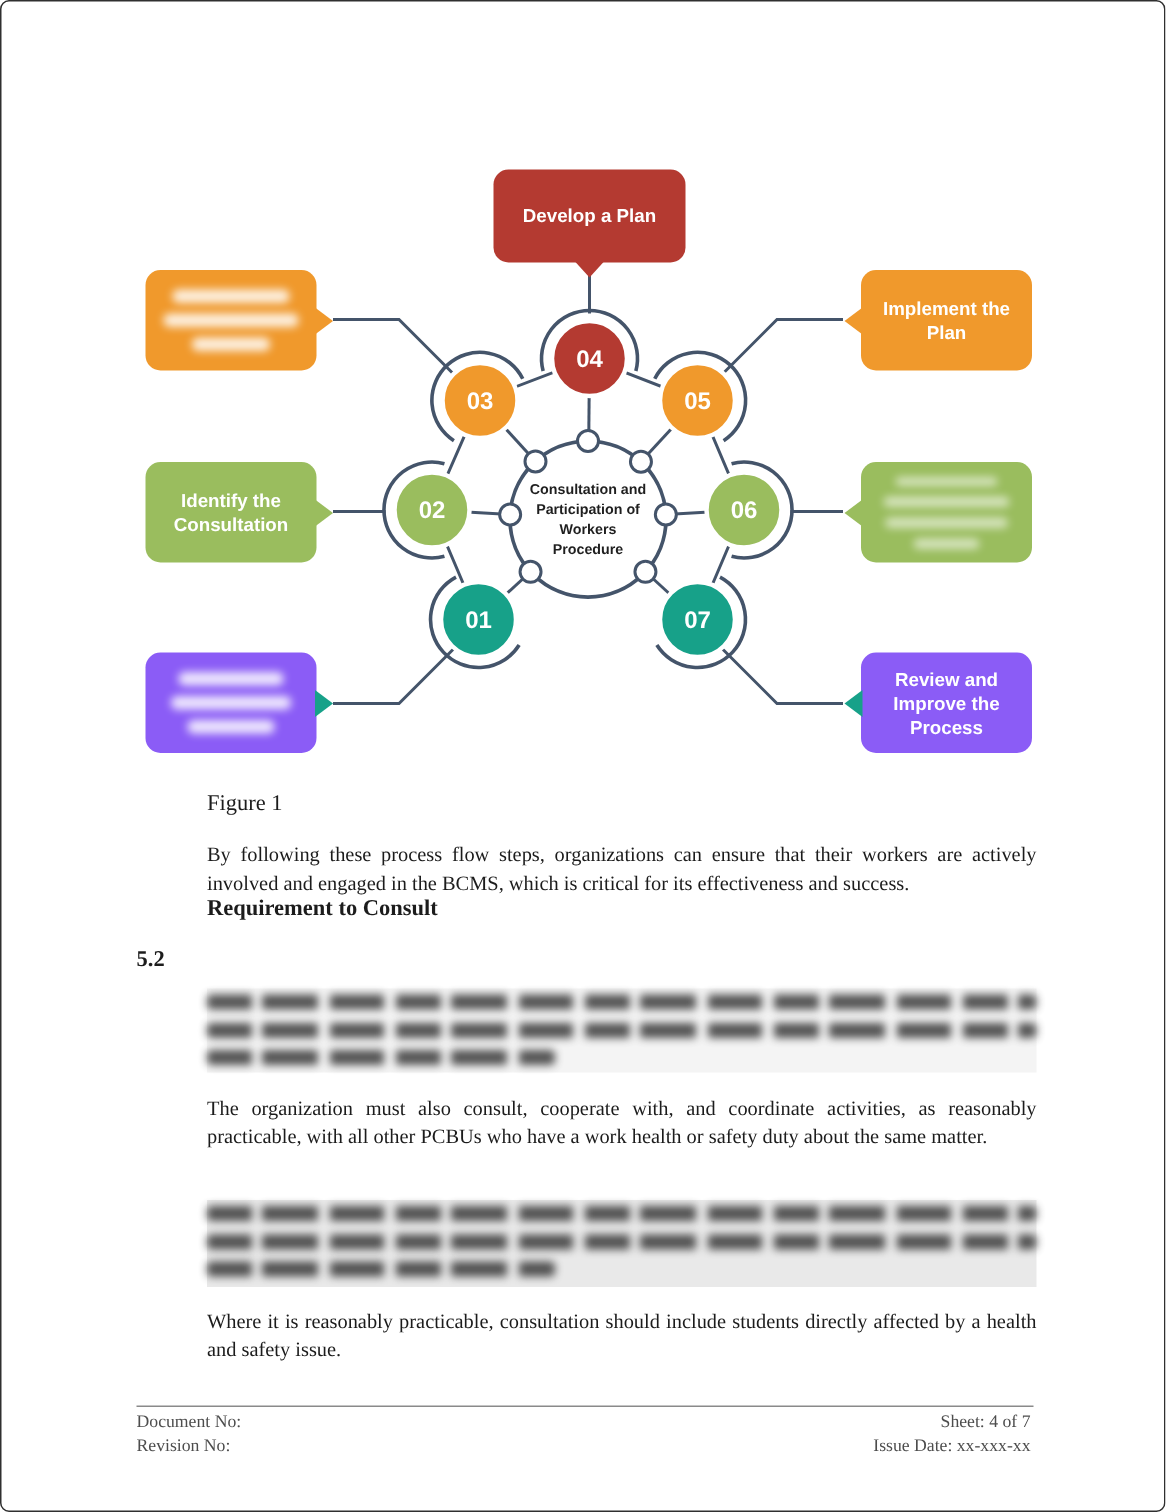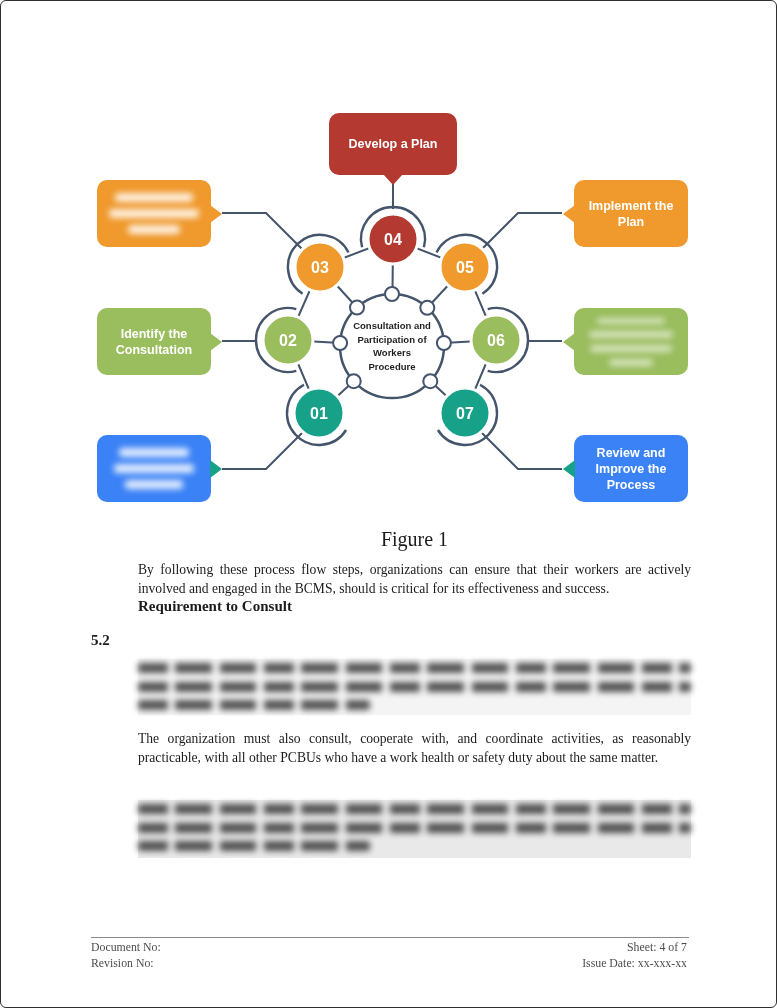--- a/index.html
+++ b/index.html
@@ -21,42 +21,42 @@
     position:absolute;width:114px;height:67px;border-radius:10px;box-sizing:border-box;
     color:#fff;font:bold 12.5px "Liberation Sans",sans-serif;line-height:16px;
     display:flex;flex-direction:column;align-items:center;justify-content:center;
     text-align:center;padding:6px 9px;
   }
   .callout.red{left:328px;top:112px;width:128px;height:62px;background:#b43a31;}
   .callout.red::after{content:"";position:absolute;bottom:-10px;left:50%;transform:translateX(-50%);
     border-left:10px solid transparent;border-right:10px solid transparent;border-top:11px solid #b43a31;}
   .callout.orange{background:#f0992c;}
   .callout.green{background:#9abd5e;}
-  .callout.teal{background:#3b82f6;}
+  .callout.teal{background:#8b5cf6;}
   .callout.pr::after{content:"";position:absolute;right:-11px;top:50%;transform:translateY(-50%);
     border-top:9px solid transparent;border-bottom:9px solid transparent;border-left:12px solid;}
   .callout.pl::after{content:"";position:absolute;left:-11px;top:50%;transform:translateY(-50%);
     border-top:9px solid transparent;border-bottom:9px solid transparent;border-right:12px solid;}
   .callout.orange.pr::after{border-left-color:#f0992c;} .callout.orange.pl::after{border-right-color:#f0992c;}
   .callout.green.pr::after{border-left-color:#9abd5e;}  .callout.green.pl::after{border-right-color:#9abd5e;}
   .callout.teal.pr::after{border-left-color:#17a189;}   .callout.teal.pl::after{border-right-color:#17a189;}
   .pos-tl{left:96px;top:179px;}  .pos-ml{left:96px;top:307px;}  .pos-bl{left:96px;top:434px;}
   .pos-tr{left:573px;top:179px;} .pos-mr{left:573px;top:307px;} .pos-br{left:573px;top:434px;}
   .cbar{height:9px;border-radius:4px;background:rgba(255,255,255,.85);filter:blur(3px);margin:3.5px auto;}
   .cbar.soft{background:rgba(255,255,255,.6);}
   .num{font:bold 16px "Liberation Sans",sans-serif;fill:#ffffff;text-anchor:middle;}
   .center-label{font:bold 9.5px "Liberation Sans",sans-serif;fill:#1f1f1f;text-anchor:middle;}
   .ln{stroke:#44546a;stroke-width:2;fill:none;}
   .arc{stroke:#44546a;stroke-width:2.4;fill:none;}
   .step-circle{stroke:#ffffff;stroke-width:3;}
   .f-red{fill:#b43a31;} .f-orange{fill:#f0992c;} .f-green{fill:#9abd5e;} .f-teal{fill:#17a189;}
   .hub{fill:#ffffff;stroke:#44546a;stroke-width:2.5;}
   .node{fill:#ffffff;stroke:#44546a;stroke-width:2;}
   
-  .caption{position:absolute;left:137px;top:527px;width:553px;text-align:center;font-size:20px;}
+  .caption{position:absolute;left:137px;top:527px;width:553px;text-align:left;font-size:15px;}
   .para{position:absolute;left:137px;width:553px;font-size:13.6px;line-height:18.6px;text-align:justify;}
   .p1{top:560px;} .p2{top:729px;} .p3{top:871px;}
   .hnum{position:absolute;left:90px;top:631px;font:bold 15px "Liberation Serif",serif;}
   .htitle{position:absolute;left:137px;top:597px;font:bold 15px "Liberation Serif",serif;}
   .redacted{position:absolute;left:137px;width:553px;}
   .r1{top:658px;height:56px;background:#f4f4f4;}
   .r2{top:799px;height:58px;background:#e9e9e9;}
   .rline{height:10px;margin:4px 0 8.6px;border-radius:3px;opacity:.8;filter:blur(3px);
     background:repeating-linear-gradient(90deg,#2b2b2b 0 30px,rgba(0,0,0,0) 30px 37px,#2b2b2b 37px 74px,rgba(0,0,0,0) 74px 82px,#2b2b2b 82px 118px,rgba(0,0,0,0) 118px 126px);}
   .w100{width:100%;} .w42{width:42%;}
@@ -163,39 +163,40 @@
     <div class="cbar soft" style="width:88%"></div>
     <div class="cbar soft" style="width:86%"></div>
     <div class="cbar soft" style="width:46%"></div>
   </div>
   <div class="callout teal pl pos-br">
     <span>Review and Improve the Process</span>
   </div>
 
   <div class="caption">Figure 1</div>
 
-  <div class="para p1">By following these process flow steps, organizations can ensure that their workers are actively involved and engaged in the BCMS, should is critical for its effectiveness and success.</div>
+  <div class="para p1">By following these process flow steps, organizations can ensure that their workers are actively involved and engaged in the BCMS, which is critical for its effectiveness and success.</div>
 
   <div class="hnum">5.2</div>
   <div class="htitle">Requirement to Consult</div>
 
   <div class="redacted r1">
     <div class="rline w100"></div>
     <div class="rline w100"></div>
     <div class="rline w42"></div>
   </div>
 
   <div class="para p2">The organization must also consult, cooperate with, and coordinate activities, as reasonably practicable, with all other PCBUs who have a work health or safety duty about the same matter.</div>
 
   <div class="redacted r2">
     <div class="rline w100"></div>
     <div class="rline w100"></div>
     <div class="rline w42"></div>
   </div>
 
+  <div class="para p3">Where it is reasonably practicable, consultation should include students directly affected by a health and safety issue.</div>
 
   <div class="footer-rule"></div>
   <div class="footer left">
     <div>Document No:</div>
     <div>Revision No:</div>
   </div>
   <div class="footer right">
     <div>Sheet: 4 of 7</div>
     <div>Issue Date: xx-xxx-xx</div>
   </div>

